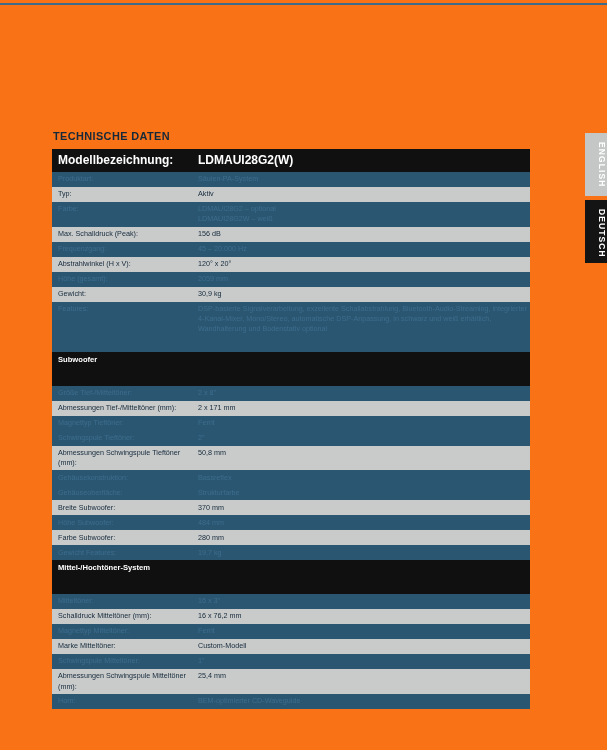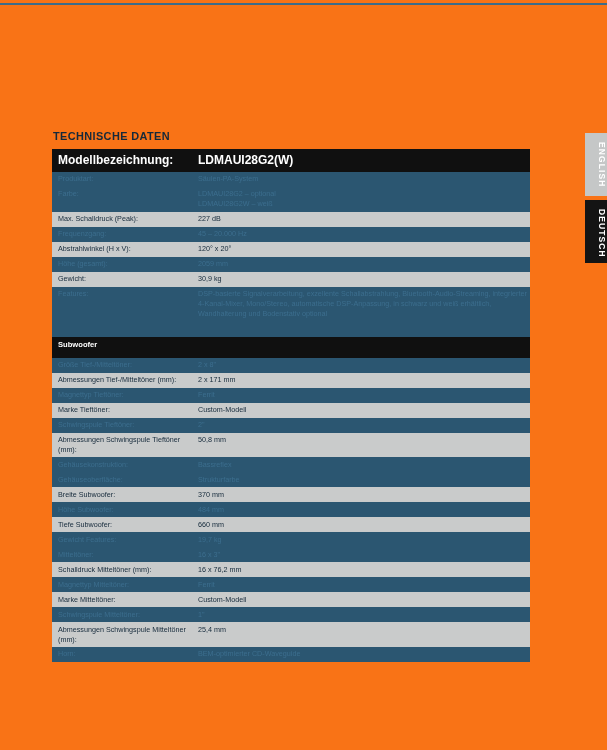--- a/index.html
+++ b/index.html
@@ -103,21 +103,21 @@
     padding-top: 3px;
     padding-bottom: 3px;
   }
   tr.header td.v { color: #ffffff; font-weight: bold; }
   tr.section td {
     background: #101010;
     color: #ffffff;
     font-weight: bold;
     font-size: 7.6px;
     padding-top: 3px;
-    padding-bottom: 7px;
+    padding-bottom: 20px;
   }
   .spacer td {
     background: #2b5671;
     height: 4px;
     padding: 0;
     font-size: 0;
     line-height: 0;
   }
   .multi { white-space: pre-line; }
 </style>
@@ -132,28 +132,32 @@
   <table class="spec-table">
     <tbody>
         <tr class="header">
           <td class="k">Modellbezeichnung:</td>
           <td class="v multi">LDMAUI28G2(W)</td>
         </tr>
         <tr class="dark">
           <td class="k">Produktart:</td>
           <td class="v multi">Säulen-PA-System</td>
         </tr>
+        <tr class="light">
+          <td class="k">Typ:</td>
+          <td class="v multi">Aktiv</td>
+        </tr>
         <tr class="dark">
           <td class="k">Farbe:</td>
           <td class="v multi">LDMAUI28G2 – optional
 LDMAUI28G2W – weiß</td>
         </tr>
         <tr class="light">
           <td class="k">Max. Schalldruck (Peak):</td>
-          <td class="v multi">227 dB</td>
+          <td class="v multi">156 dB</td>
         </tr>
         <tr class="dark">
           <td class="k">Frequenzgang:</td>
           <td class="v multi">45 – 20.000 Hz</td>
         </tr>
         <tr class="light">
           <td class="k">Abstrahlwinkel (H x V):</td>
           <td class="v multi">120° x 20°</td>
         </tr>
         <tr class="dark">
@@ -180,24 +184,20 @@
           <td class="v multi">2 x 8"</td>
         </tr>
         <tr class="light">
           <td class="k">Abmessungen Tief-/Mitteltöner (mm):</td>
           <td class="v multi">2 x 171 mm</td>
         </tr>
         <tr class="dark">
           <td class="k">Magnettyp Tieftöner:</td>
           <td class="v multi">Ferrit</td>
         </tr>
-        <tr class="light">
-          <td class="k">Marke Tieftöner:</td>
-          <td class="v multi">Custom-Modell</td>
-        </tr>
         <tr class="dark">
           <td class="k">Schwingspule Tieftöner:</td>
           <td class="v multi">2"</td>
         </tr>
         <tr class="light">
           <td class="k">Abmessungen Schwingspule Tieftöner (mm):</td>
           <td class="v multi">50,8 mm</td>
         </tr>
         <tr class="dark">
           <td class="k">Gehäusekonstruktion:</td>
@@ -209,26 +209,30 @@
         </tr>
         <tr class="light">
           <td class="k">Breite Subwoofer:</td>
           <td class="v multi">370 mm</td>
         </tr>
         <tr class="dark">
           <td class="k">Höhe Subwoofer:</td>
           <td class="v multi">484 mm</td>
         </tr>
         <tr class="light">
-          <td class="k">Tiefe Subwoofer:</td>
-          <td class="v multi">660 mm</td>
+          <td class="k">Farbe Subwoofer:</td>
+          <td class="v multi">280 mm</td>
         </tr>
         <tr class="dark">
           <td class="k">Gewicht Features:</td>
           <td class="v multi">19,7 kg</td>
+        </tr>
+        <tr class="section">
+          <td class="k">Mittel-/Hochtöner-System</td>
+          <td class="v multi"></td>
         </tr>
         <tr class="dark">
           <td class="k">Mitteltöner:</td>
           <td class="v multi">16 x 3"</td>
         </tr>
         <tr class="light">
           <td class="k">Schalldruck Mitteltöner (mm):</td>
           <td class="v multi">16 x 76,2 mm</td>
         </tr>
         <tr class="dark">

